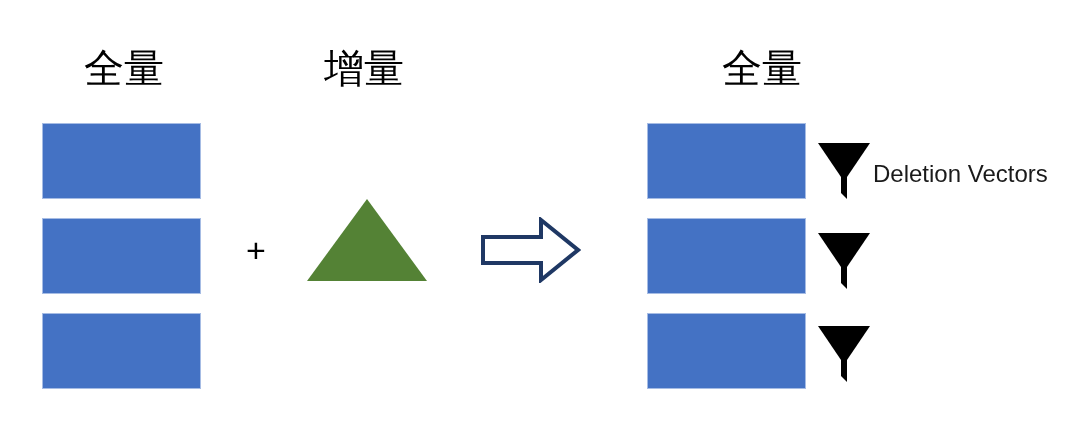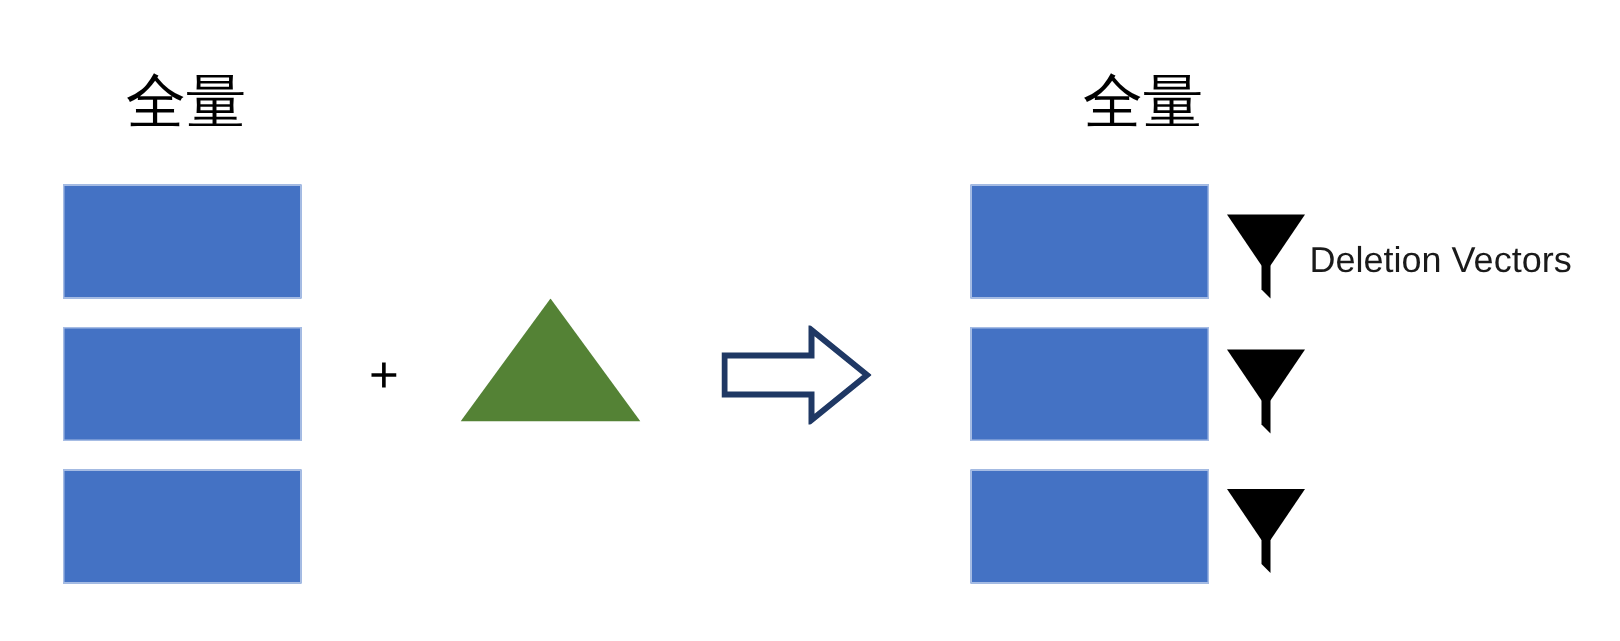--- a/index.html
+++ b/index.html
@@ -103,20 +103,21 @@
     text-align: right;
   }
 </style>
 </head>
 <body>
 
 <div id="canvas">
 
   <div class="col-heading heading-left">全量</div>
 
+  <div class="col-heading heading-middle">增量</div>
 
   <div class="col-heading heading-right">全量</div>
 
   <div class="data-block left-col row-1"></div>
   <div class="data-block left-col row-2"></div>
   <div class="data-block left-col row-3"></div>
 
   <div class="plus-sign">+</div>
 
   <div class="green-triangle">

